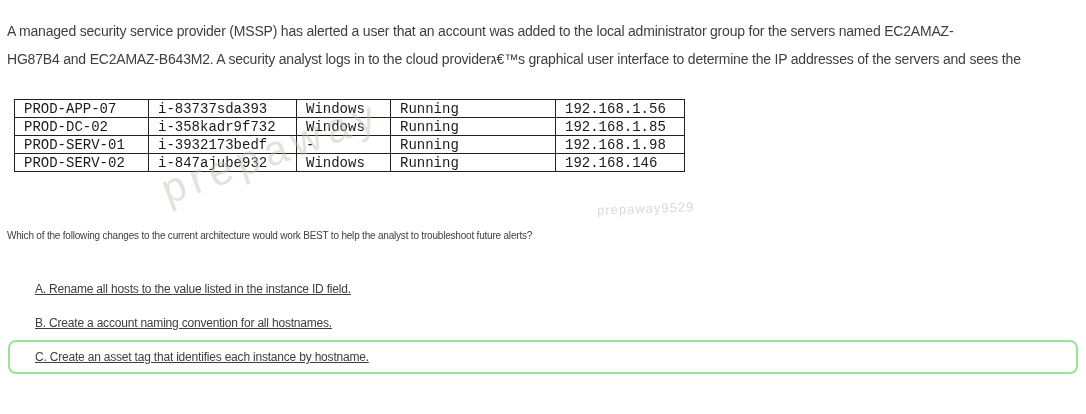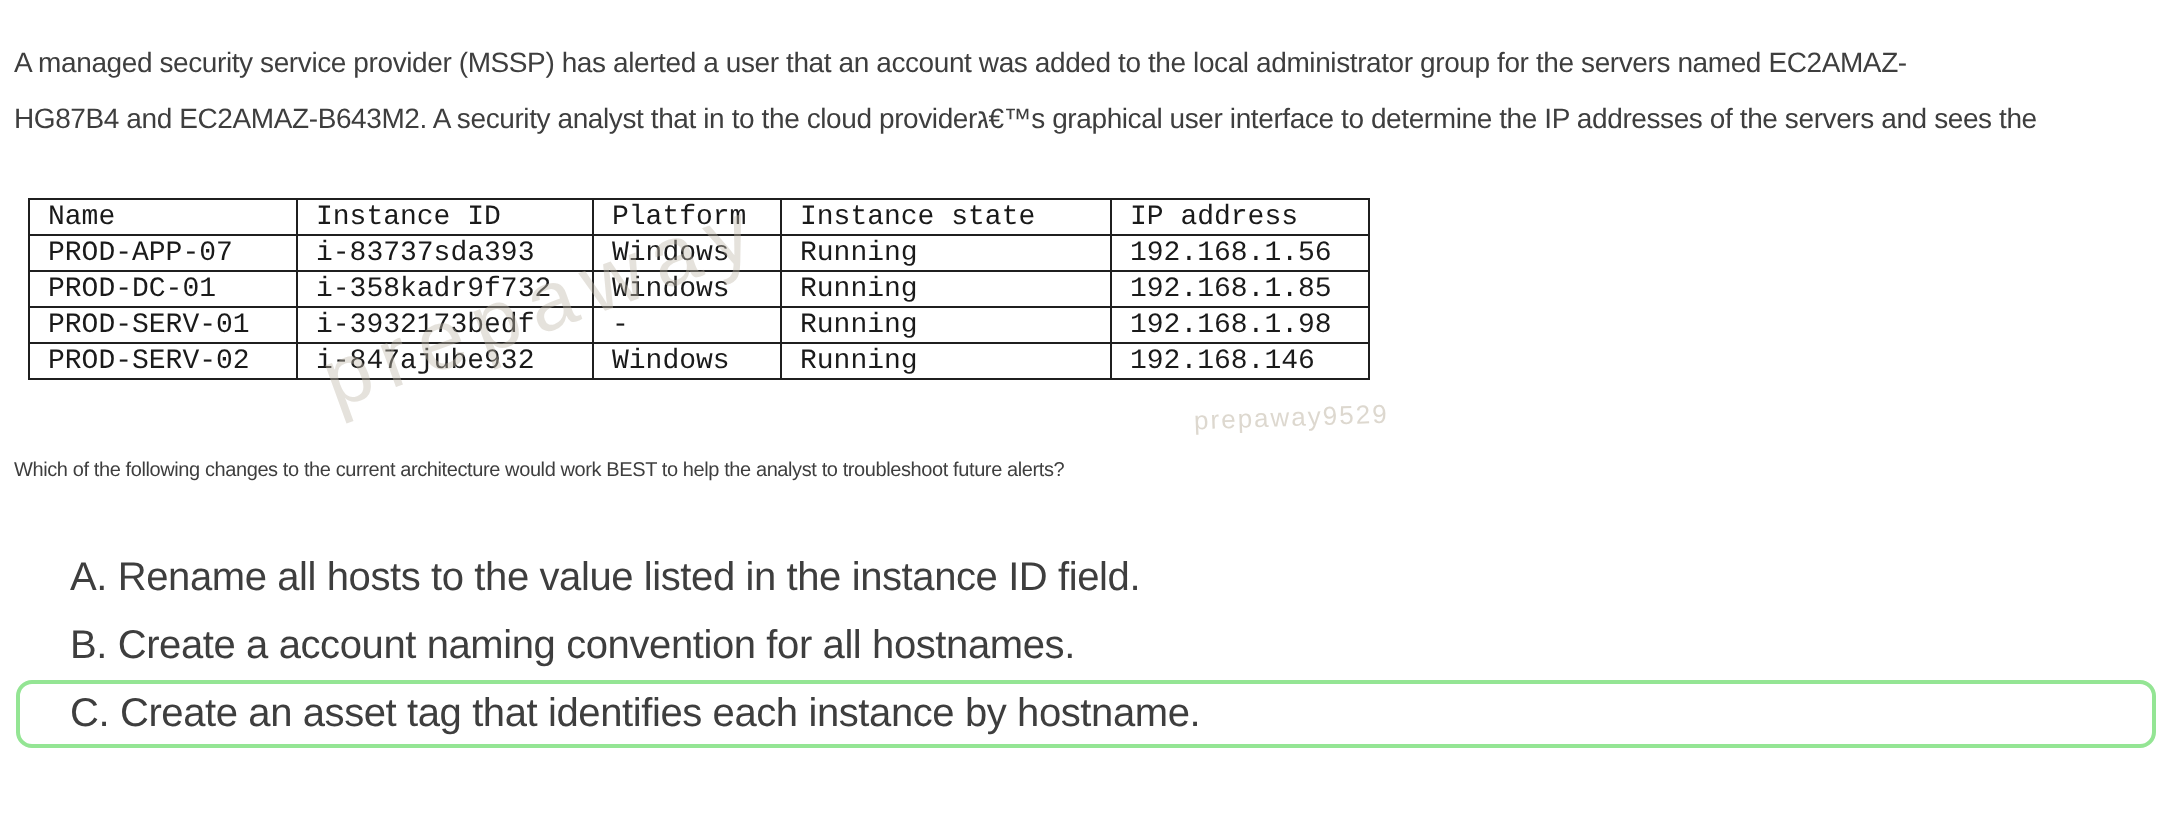--- a/index.html
+++ b/index.html
@@ -60,62 +60,56 @@
   .options {
     position: absolute; left: 8px; top: 272px;
     width: 1070px;
   }
   .option {
     box-sizing: border-box;
     width: 1070px;
     border: 2px solid transparent;
     border-radius: 8px;
     padding: 5px 12px 5px 25px;
-    font-size: 20px; line-height: 20px; letter-spacing: -0.2px;
+    font-size: 12px; line-height: 20px; letter-spacing: -0.2px;
     white-space: nowrap;
     cursor: pointer;
+    text-decoration: underline;
   }
   .option.selected {
     border-color: #94e594;
   }
 </style>
 </head>
 <body>
 
 <div class="stem">
   <div class="line">A managed security service provider (MSSP) has alerted a user that an account was added to the local administrator group for the servers named EC2AMAZ-</div>
-  <div class="line">HG87B4 and EC2AMAZ-B643M2. A security analyst that in to the cloud providerג€™s graphical user interface to determine the IP addresses of the servers and sees the</div>
+  <div class="line">HG87B4 and EC2AMAZ-B643M2. A security analyst logs in to the cloud providerג€™s graphical user interface to determine the IP addresses of the servers and sees the</div>
 </div>
 
 <div class="table-wrap">
   <table class="servers">
     <colgroup>
       <col style="width:134px">
         <col style="width:148px">
         <col style="width:94px">
         <col style="width:165px">
         <col style="width:129px">
     </colgroup>
     <tbody>
-        <tr>
-      <th>Name</th>
-      <th>Instance ID</th>
-      <th>Platform</th>
-      <th>Instance state</th>
-      <th>IP address</th>
-    </tr>
     <tr>
       <td>PROD-APP-07</td>
       <td>i-83737sda393</td>
       <td>Windows</td>
       <td>Running</td>
       <td>192.168.1.56</td>
     </tr>
     <tr>
-      <td>PROD-DC-01</td>
+      <td>PROD-DC-02</td>
       <td>i-358kadr9f732</td>
       <td>Windows</td>
       <td>Running</td>
       <td>192.168.1.85</td>
     </tr>
     <tr>
       <td>PROD-SERV-01</td>
       <td>i-3932173bedf</td>
       <td>-</td>
       <td>Running</td>

